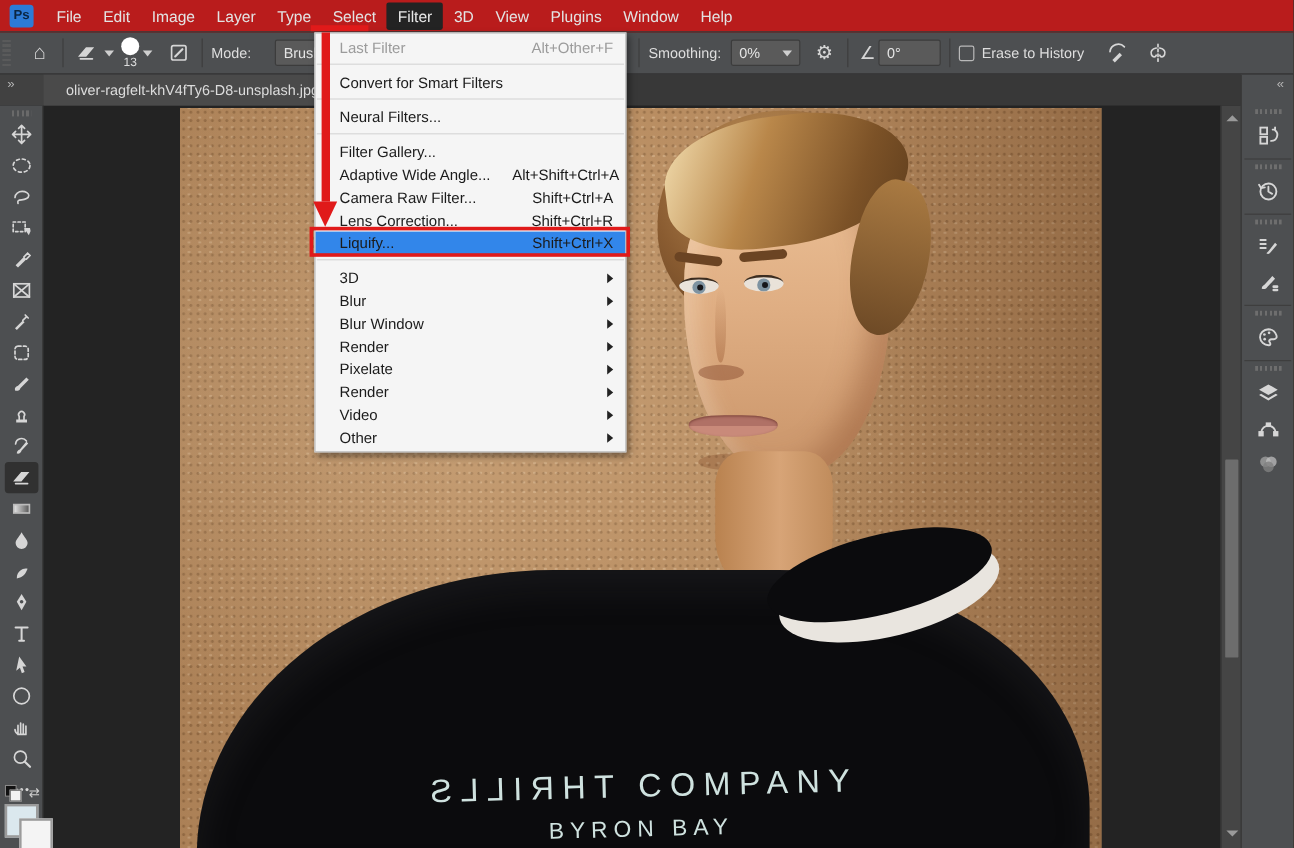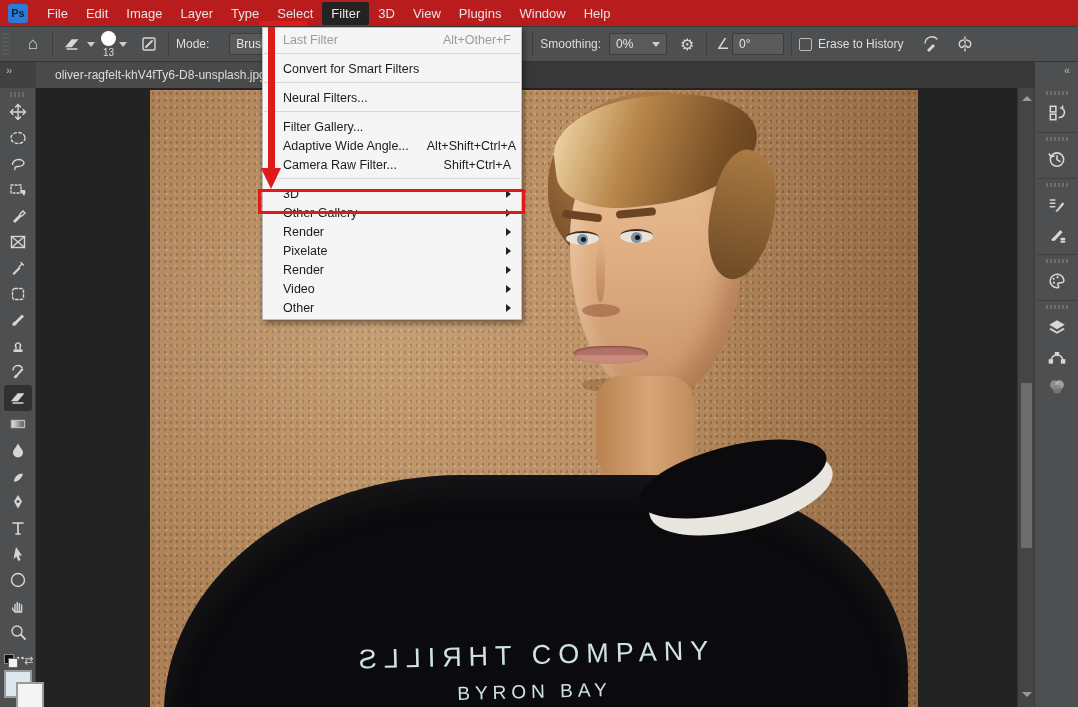--- a/index.html
+++ b/index.html
@@ -478,27 +478,39 @@
       <span class="lbl">Filter Gallery...</span>
     </div>
     <div class="mi">
       <span class="lbl">Adaptive Wide Angle...</span>
       <span class="sc">Alt+Shift+Ctrl+A</span>
     </div>
     <div class="mi">
       <span class="lbl">Camera Raw Filter...</span>
       <span class="sc">Shift+Ctrl+A</span>
     </div>
+    <div class="mi">
+      <span class="lbl">Lens Correction...</span>
+      <span class="sc">Shift+Ctrl+R</span>
+    </div>
+    <div class="mi highlighted">
+      <span class="lbl">Liquify...</span>
+      <span class="sc">Shift+Ctrl+X</span>
+    </div>
     <div class="menu-sep"></div>
     <div class="mi">
       <span class="lbl">3D</span>
       <span class="subarrow"></span>
     </div>
     <div class="mi">
-      <span class="lbl">Other Gallery</span>
+      <span class="lbl">Blur</span>
+      <span class="subarrow"></span>
+    </div>
+    <div class="mi">
+      <span class="lbl">Blur Window</span>
       <span class="subarrow"></span>
     </div>
     <div class="mi">
       <span class="lbl">Render</span>
       <span class="subarrow"></span>
     </div>
     <div class="mi">
       <span class="lbl">Pixelate</span>
       <span class="subarrow"></span>
     </div>

